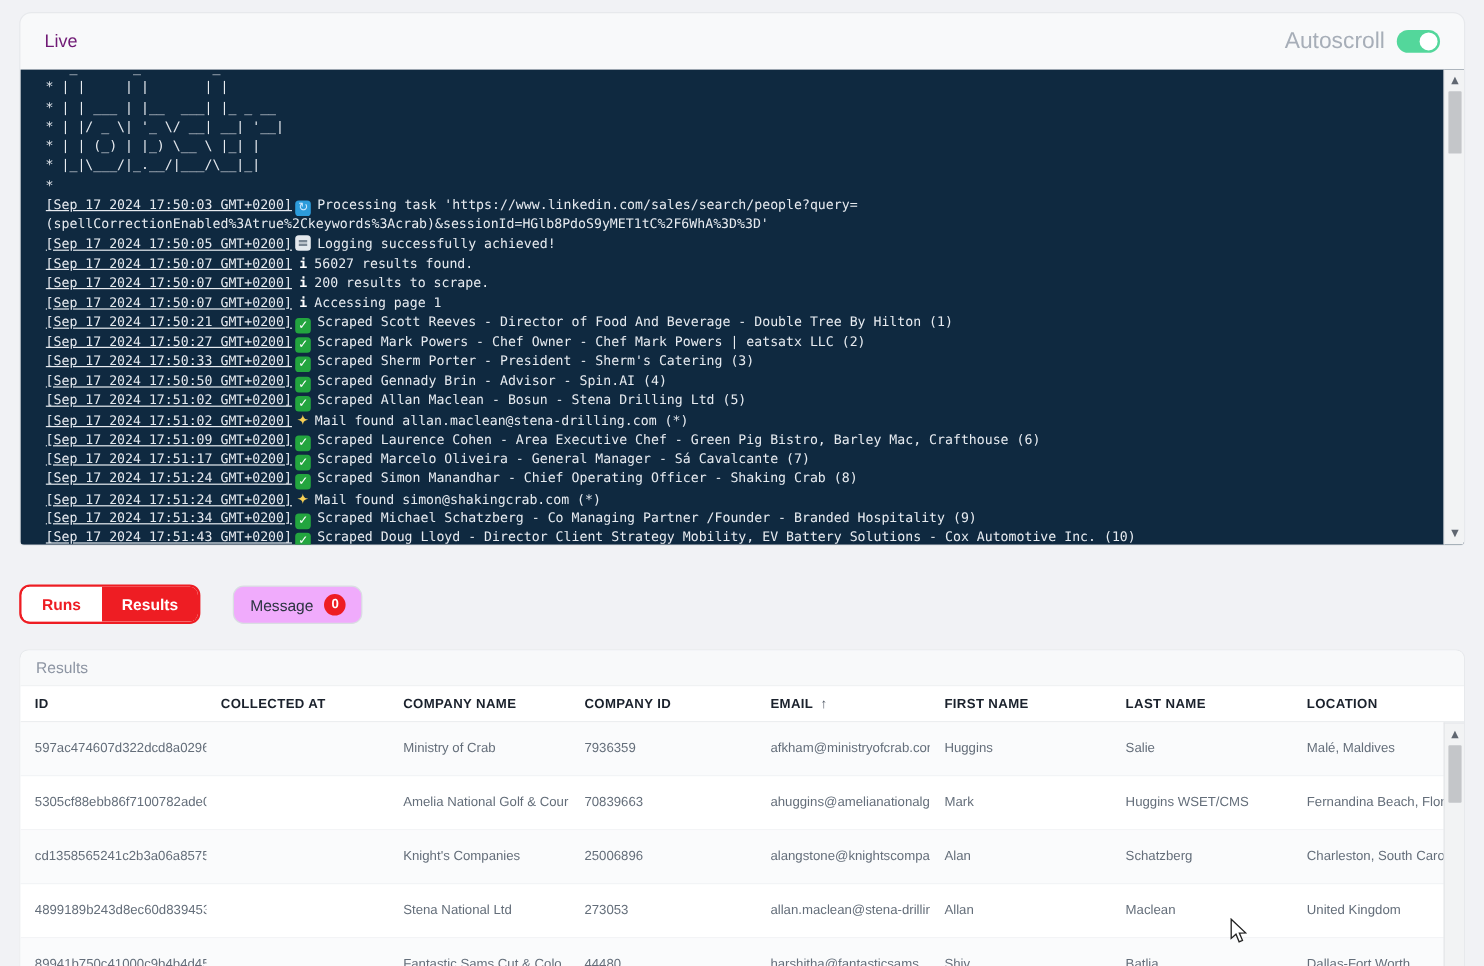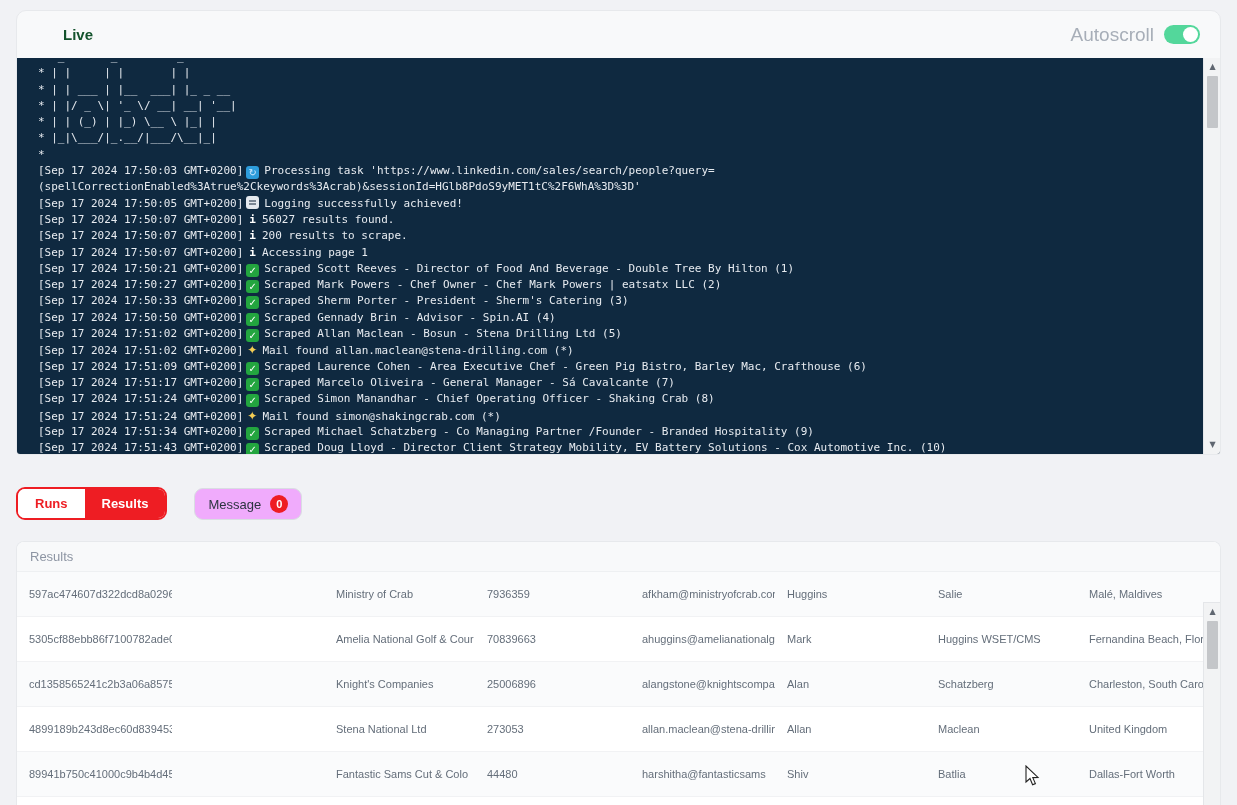--- a/index.html
+++ b/index.html
@@ -14,21 +14,21 @@
   
   .live-card {
     position:absolute; left:16px; top:10px; width:1205px; height:445px;
     background:#f8f9fa; border:1px solid #e7e9ec; border-radius:10px 10px 4px 4px;
     overflow:hidden;
   }
   .live-header {
     height:47px; display:flex; align-items:center; justify-content:space-between;
     padding:0 20px;
   }
-  .live-title { font-size:15px; font-weight:bold; color:#14532d;margin-left:26px; }
+  .live-title { font-size:15px; font-weight:normal; color:#701a75; }
   .autoscroll-wrap { display:flex; align-items:center; gap:10px; }
   .autoscroll-label { font-size:19px; color:#a7aeb8; }
   .toggle {
     width:36px; height:19px; border-radius:10px; background:var(--toggle-green,#53d79b);
     position:relative; cursor:pointer;
   }
   .toggle .knob {
     position:absolute; right:2px; top:2px; width:15px; height:15px;
     border-radius:50%; background:#ffffff;
   }
@@ -39,21 +39,21 @@
     background:var(--terminal-bg,#0f2940);
     overflow:hidden;
   }
   .term-inner {
     position:absolute; left:21px; right:24px; top:-9px; bottom:0;
     font-family:"DejaVu Sans Mono", monospace;
     font-size:11px; line-height:16.3px; color:#e7ebf0;
     white-space:pre; overflow:hidden;
   }
   .tline { height:16.3px; }
-  .tline .ts { color:#e7ebf0; }
+  .tline .ts { color:#e7ebf0;text-decoration:underline; }
   .licon {
     display:inline-block; width:13px; height:13px; border-radius:3px;
     vertical-align:-2px; margin:0 5px 0 3px; text-align:center;
     font-size:10px; line-height:13px; font-family:"DejaVu Sans", sans-serif;
   }
   .licon.processing { background:var(--processing-blue,#2d9cdb); color:#cfe9ff; }
   .licon.chat { background:#e4e9ee; position:relative; }
   .licon.chat::before {
     content:""; position:absolute; left:3px; top:4px; width:7px; height:2px; background:#7b8794;
     box-shadow:0 3px 0 #7b8794;
@@ -169,20 +169,30 @@
       <button class="tab results">Results</button>
     </div>
     <button class="message-btn">
       <span>Message</span>
       <span class="badge">0</span>
     </button>
   </div>
 
   <div class="results-panel">
     <div class="panel-title">Results</div>
+    <div class="tgrid thead" id="thead">
+        <div class="th">ID</div>
+        <div class="th">COLLECTED AT</div>
+        <div class="th">COMPANY NAME</div>
+        <div class="th">COMPANY ID</div>
+        <div class="th">EMAIL<span class="sort">↑</span></div>
+        <div class="th">FIRST NAME</div>
+        <div class="th">LAST NAME</div>
+        <div class="th">LOCATION</div>
+      </div>
     <div id="tbody">
         <div class="tgrid trow">
           <div class="td">597ac474607d322dcd8a02960</div>
           <div class="td"></div>
           <div class="td">Ministry of Crab</div>
           <div class="td">7936359</div>
           <div class="td">afkham@ministryofcrab.com</div>
           <div class="td">Huggins</div>
           <div class="td">Salie</div>
           <div class="td">Malé, Maldives</div>

